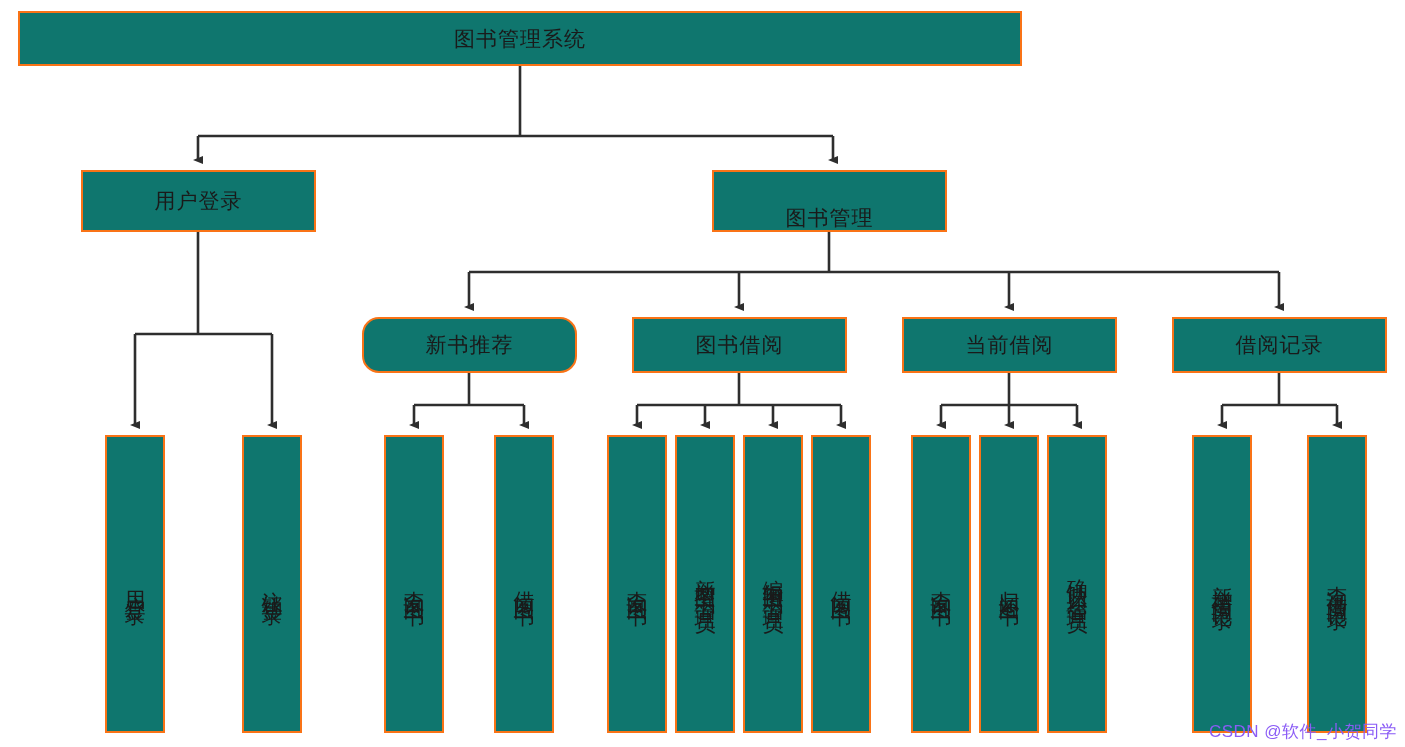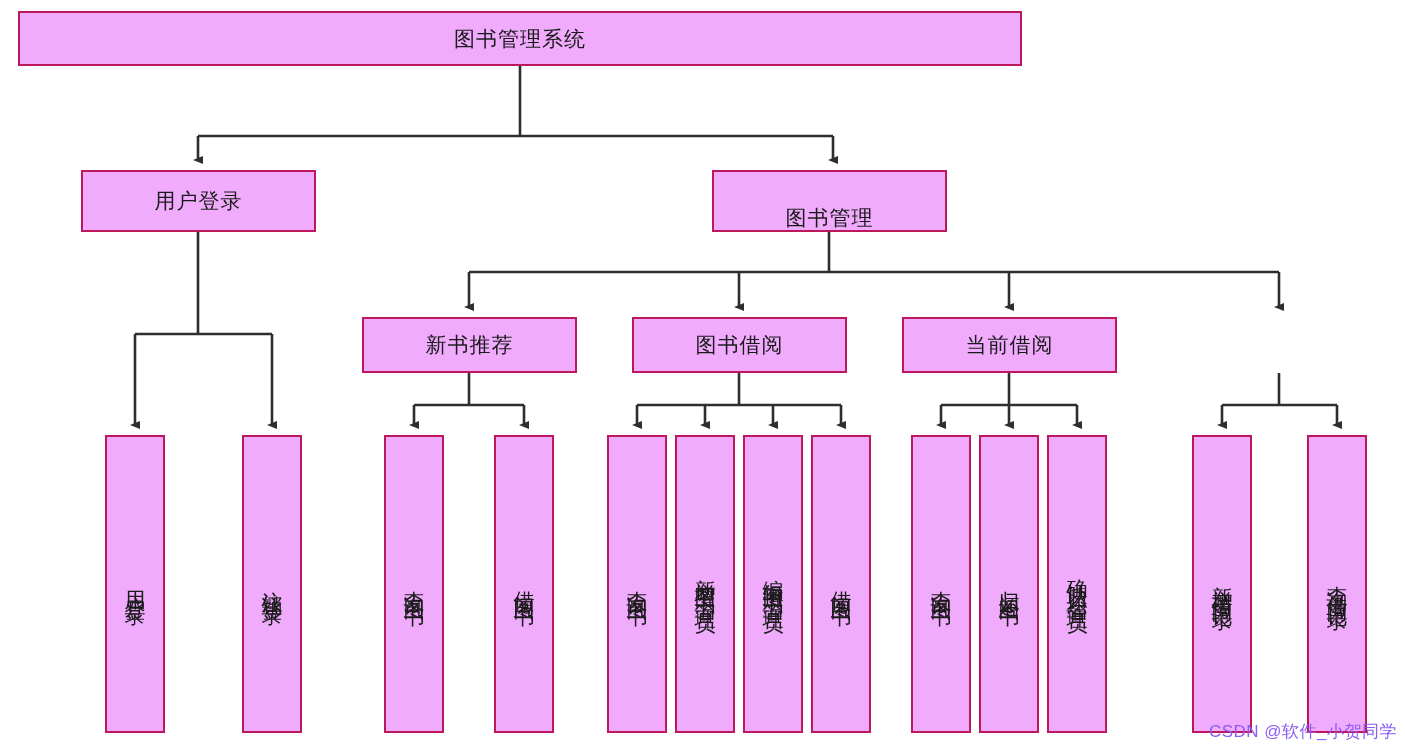--- a/index.html
+++ b/index.html
@@ -22,22 +22,22 @@
     position: absolute;
     left: 0;
     top: 0;
     width: 1405px;
     height: 747px;
     pointer-events: none;
   }
   .node {
     position: absolute;
     box-sizing: border-box;
-    background: #f0abfc;
-    border: 2px solid #be185d;
+    background: #0f766e;
+    border: 2px solid #f97316;
     display: flex;
     align-items: center;
     justify-content: center;
     color: #1a1a1a;
   }
   .node.h {
     font-size: 21px;
     letter-spacing: 1px;
     line-height: 1.2;
   }
@@ -124,28 +124,31 @@
     <span class="htext">图书管理系统</span>
   </div>
 
   <div class="node h" style="left:81px; top:170px; width:235px; height:62px;">
     <span class="htext">用户登录</span>
   </div>
   <div class="node h" style="left:712px; top:170px; width:235px; height:62px;align-items:flex-end;">
     <span class="htext">图书管理</span>
   </div>
 
-  <div class="node h" style="left:362px; top:317px; width:215px; height:56px;">
+  <div class="node h" style="left:362px; top:317px; width:215px; height:56px;border-radius:17px;">
     <span class="htext">新书推荐</span>
   </div>
   <div class="node h" style="left:632px; top:317px; width:215px; height:56px;">
     <span class="htext">图书借阅</span>
   </div>
   <div class="node h" style="left:902px; top:317px; width:215px; height:56px;">
     <span class="htext">当前借阅</span>
+  </div>
+  <div class="node h" style="left:1172px; top:317px; width:215px; height:56px;">
+    <span class="htext">借阅记录</span>
   </div>
 
   <div class="node v" style="left:105px; top:435px; width:60px; height:298px;">
     <span class="vtext">用户登录</span>
   </div>
   <div class="node v" style="left:242px; top:435px; width:60px; height:298px;">
     <span class="vtext">注销登录</span>
   </div>
 
   <div class="node v" style="left:384px; top:435px; width:60px; height:298px;">

